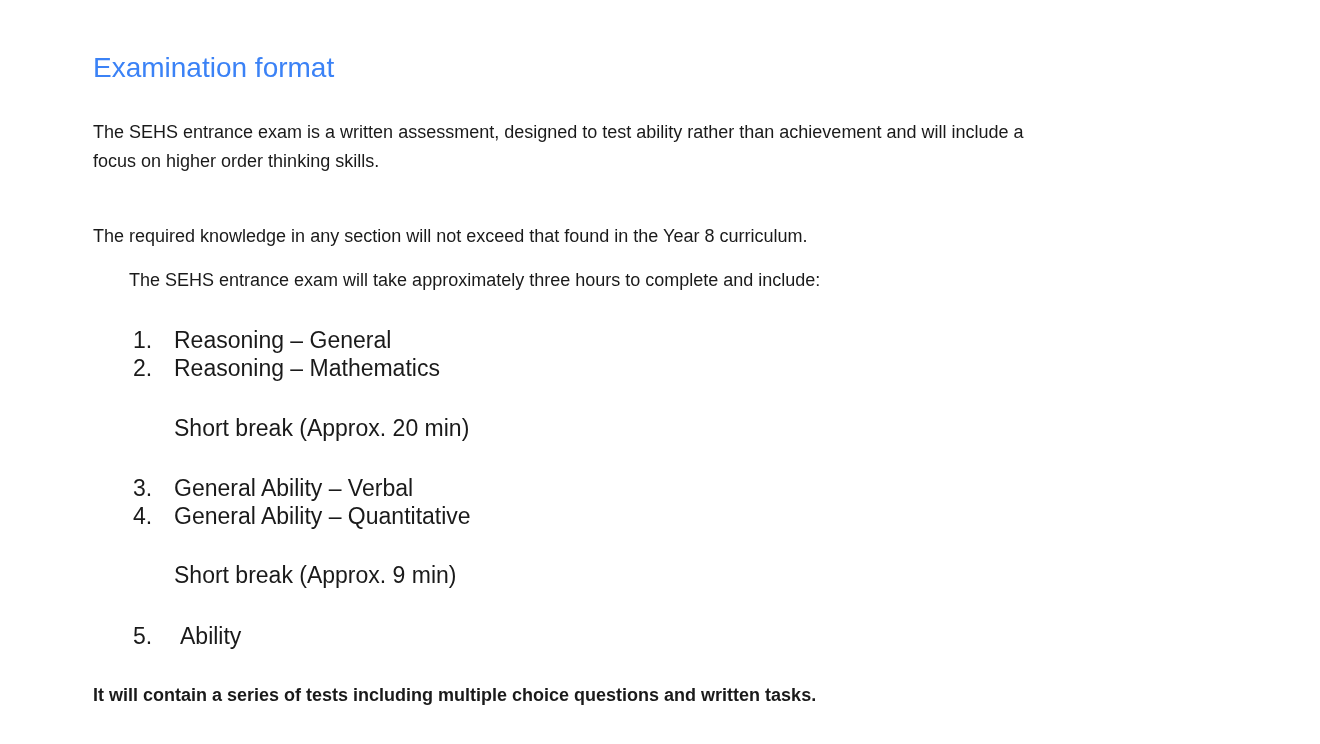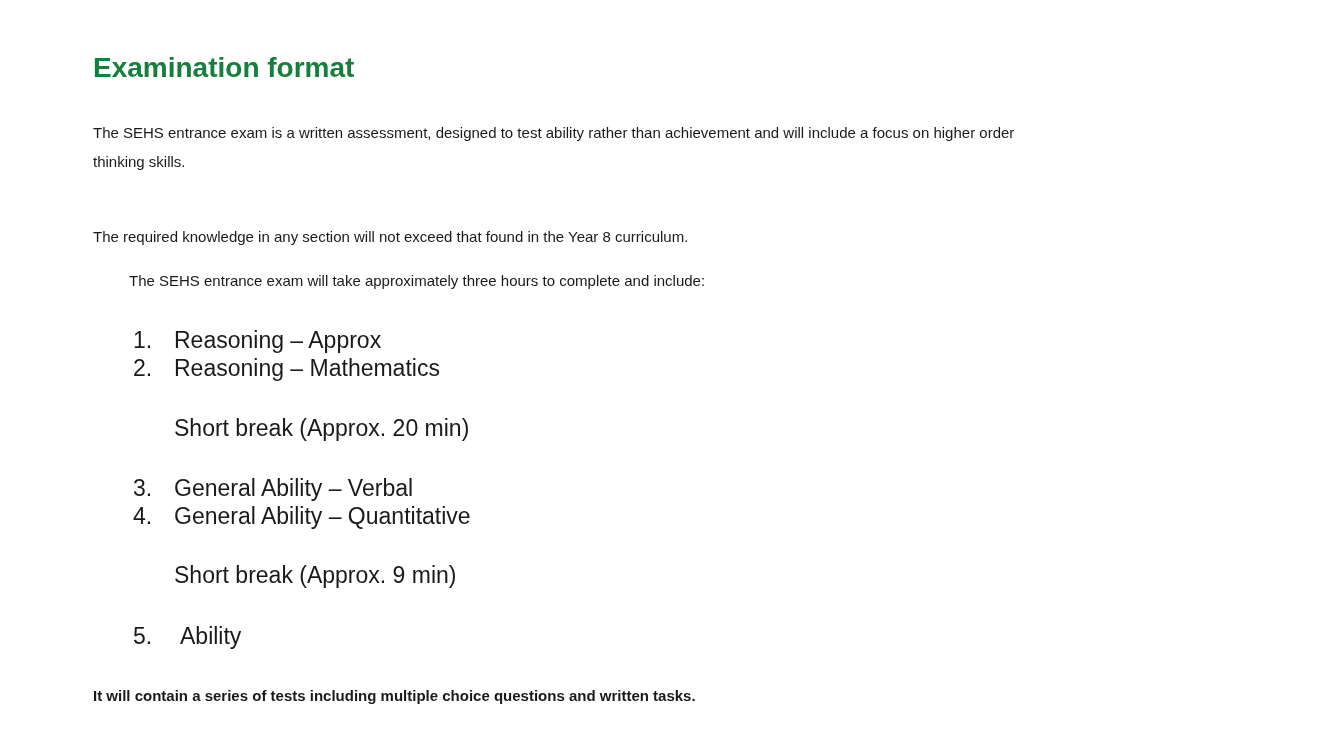--- a/index.html
+++ b/index.html
@@ -1,35 +1,35 @@
 <!DOCTYPE html>
 <html><head>
 <meta charset="utf-8">
 <style>
   html, body { margin:0; padding:0; background:#ffffff; }
   body { width:1320px; height:744px; position:relative; overflow:hidden;
          font-family:"Liberation Sans", sans-serif; color:#1a1a1a; }
-  .title { position:absolute; left:93px; top:52px; font-size:28px; font-weight:bold; color:#15803d; margin:0; }
-  .p { position:absolute; left:93px; font-size:15px; line-height:29px; margin:0; }
+  .title { position:absolute; left:93px; top:52px; font-size:28px; font-weight:normal; color:#3b82f6; margin:0; }
+  .p { position:absolute; left:93px; font-size:18px; line-height:29px; margin:0; }
   .li { position:absolute; font-size:23px; line-height:29px; }
   .num { position:absolute; left:133px; }
   .txt { position:absolute; left:174px; white-space:nowrap; }
 </style>
 </head>
 <body>
 
 <h1 class="title">Examination format</h1>
 
 <p class="p" style="top:118px;width:960px;">The SEHS entrance exam is a written assessment, designed to test ability rather than achievement and will include a focus on higher order thinking skills.</p>
 <p class="p" style="top:206px;margin-top:16px;">The required knowledge in any section will not exceed that found in the Year 8 curriculum.</p>
 <p class="p" style="top:266px;margin-left:36px;">The SEHS entrance exam will take approximately three hours to complete and include:</p>
 
 <div class="li" style="top:326px;">
   <span class="num">1.</span>
-  <span class="txt">Reasoning – Approx</span>
+  <span class="txt">Reasoning – General</span>
 </div>
 <div class="li" style="top:354px;">
   <span class="num">2.</span>
   <span class="txt">Reasoning – Mathematics</span>
 </div>
 <div class="li" style="top:414px;">
   <span class="txt">Short break (Approx. 20 min)</span>
 </div>
 <div class="li" style="top:474px;">
   <span class="num">3.</span>

